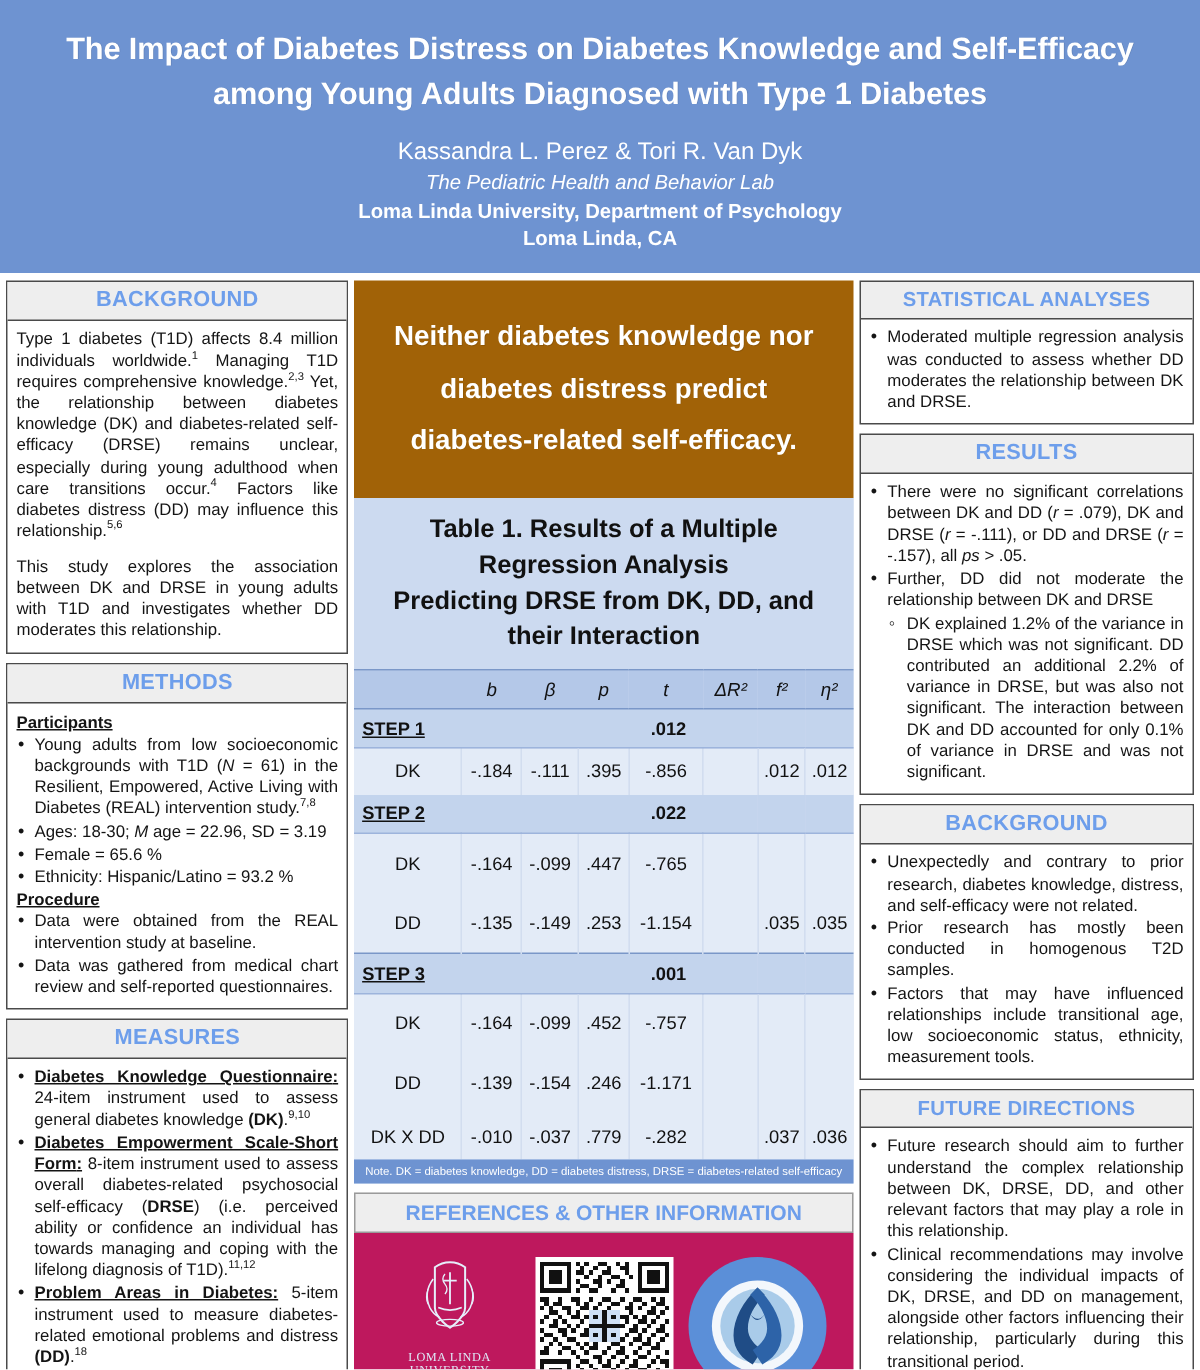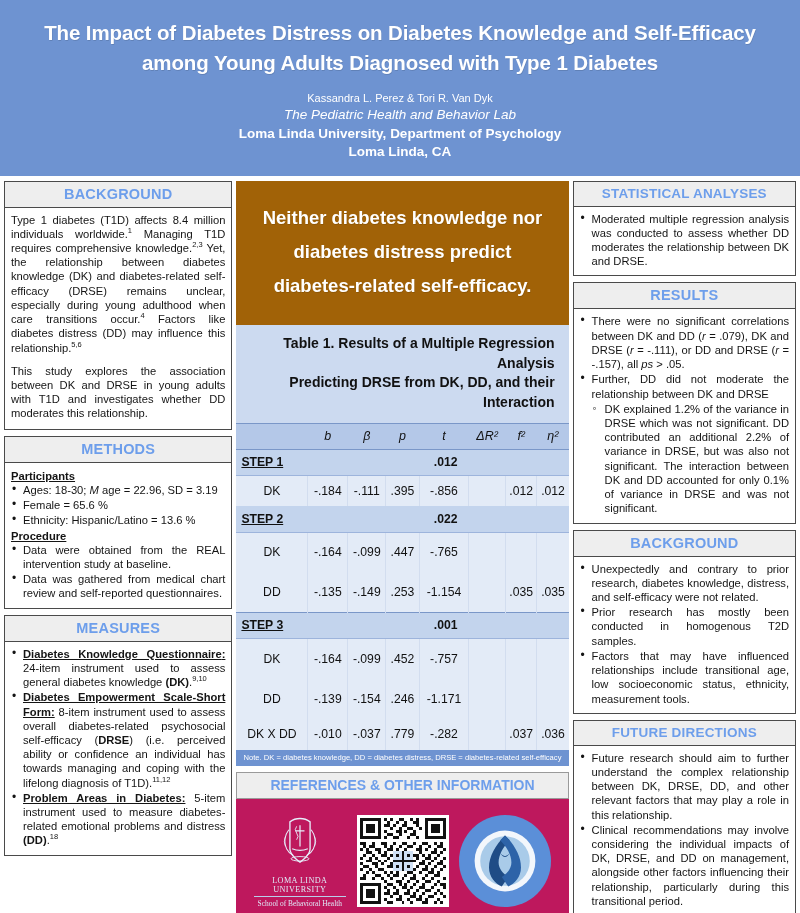--- a/index.html
+++ b/index.html
@@ -25,21 +25,21 @@
     color: #ffffff;
   }
   .banner-title {
     font-size: 20.5px;
     font-weight: bold;
     line-height: 1.45;
     letter-spacing: -0.1px;
     margin: 6px 0 14px 0;
     text-shadow: 0.5px 0.5px 0 rgba(0,0,0,0.12);
   }
-  .banner-authors { font-size: 11px; font-weight: normal; line-height: 1.35; }
+  .banner-authors { font-size: 16px; font-weight: normal; line-height: 1.35; }
   .banner-lab { font-size: 13.5px; font-style: italic; line-height: 1.4; }
   .banner-dept { font-size: 13.5px; font-weight: bold; line-height: 1.35; }
   .banner-city { font-size: 13.5px; font-weight: bold; line-height: 1.35; }
 
   
   .columns {
     display: flex;
     align-items: flex-start;
     padding: 5px 4px 0 4px;
     gap: 4px;
@@ -123,23 +123,23 @@
     font-size: 18.5px;
     line-height: 1.85;
     padding: 20px 16px 22px 16px;
     text-shadow: 0.5px 0.5px 0 rgba(0,0,0,0.12);
   }
 
   
   .tbl-wrap { background: #ccdaf0; }
   .tbl-title {
     background: #ccdaf0;
-    text-align: right;
-    font-weight: bold;
-    font-size: 14px;
+    text-align: center;
+    font-weight: bold;
+    font-size: 17px;
     line-height: 1.4;
     color: #111;
     padding: 9px 14px 10px 14px;
   }
   table.reg {
     width: 100%;
     border-collapse: collapse;
     font-size: 12px;
     color: #111;
   }
@@ -267,23 +267,24 @@
           <p><span>Type 1 diabetes (T1D) affects 8.4 million individuals worldwide.</span><sup>1</sup><span> Managing T1D requires comprehensive knowledge.</span><sup>2,3</sup><span> Yet, the relationship between diabetes knowledge (DK)  and diabetes-related self-efficacy (DRSE) remains unclear, especially during young adulthood when care transitions occur.</span><sup>4</sup><span> Factors like diabetes distress (DD) may influence this relationship.</span><sup>5,6</sup></p>
           <p>This study explores the association between DK and DRSE in young adults with T1D and investigates whether DD moderates this relationship.</p>
         </div>
       </div>
 
       <div class="panel">
         <div class="panel-head">METHODS</div>
         <div class="panel-body">
           <span class="subhead">Participants</span>
           <ul class="bul">
+            <li><span>Young adults from low socioeconomic backgrounds with T1D (</span><span class="it">N</span><span> = 61) in the Resilient, Empowered, Active Living with Diabetes (REAL) intervention study.</span><sup>7,8</sup></li>
             <li><span>Ages: 18-30; </span><span class="it">M</span><span> age = 22.96, SD = 3.19</span></li>
             <li>Female = 65.6 %</li>
-            <li>Ethnicity: Hispanic/Latino = 13.6 %</li>
+            <li>Ethnicity: Hispanic/Latino = 93.2 %</li>
           </ul>
           <span class="subhead">Procedure</span>
           <ul class="bul">
             <li>Data were obtained from the REAL intervention study at baseline.</li>
             <li>Data was gathered from medical chart review and self-reported questionnaires.</li>
           </ul>
         </div>
       </div>
 
       <div class="panel">

